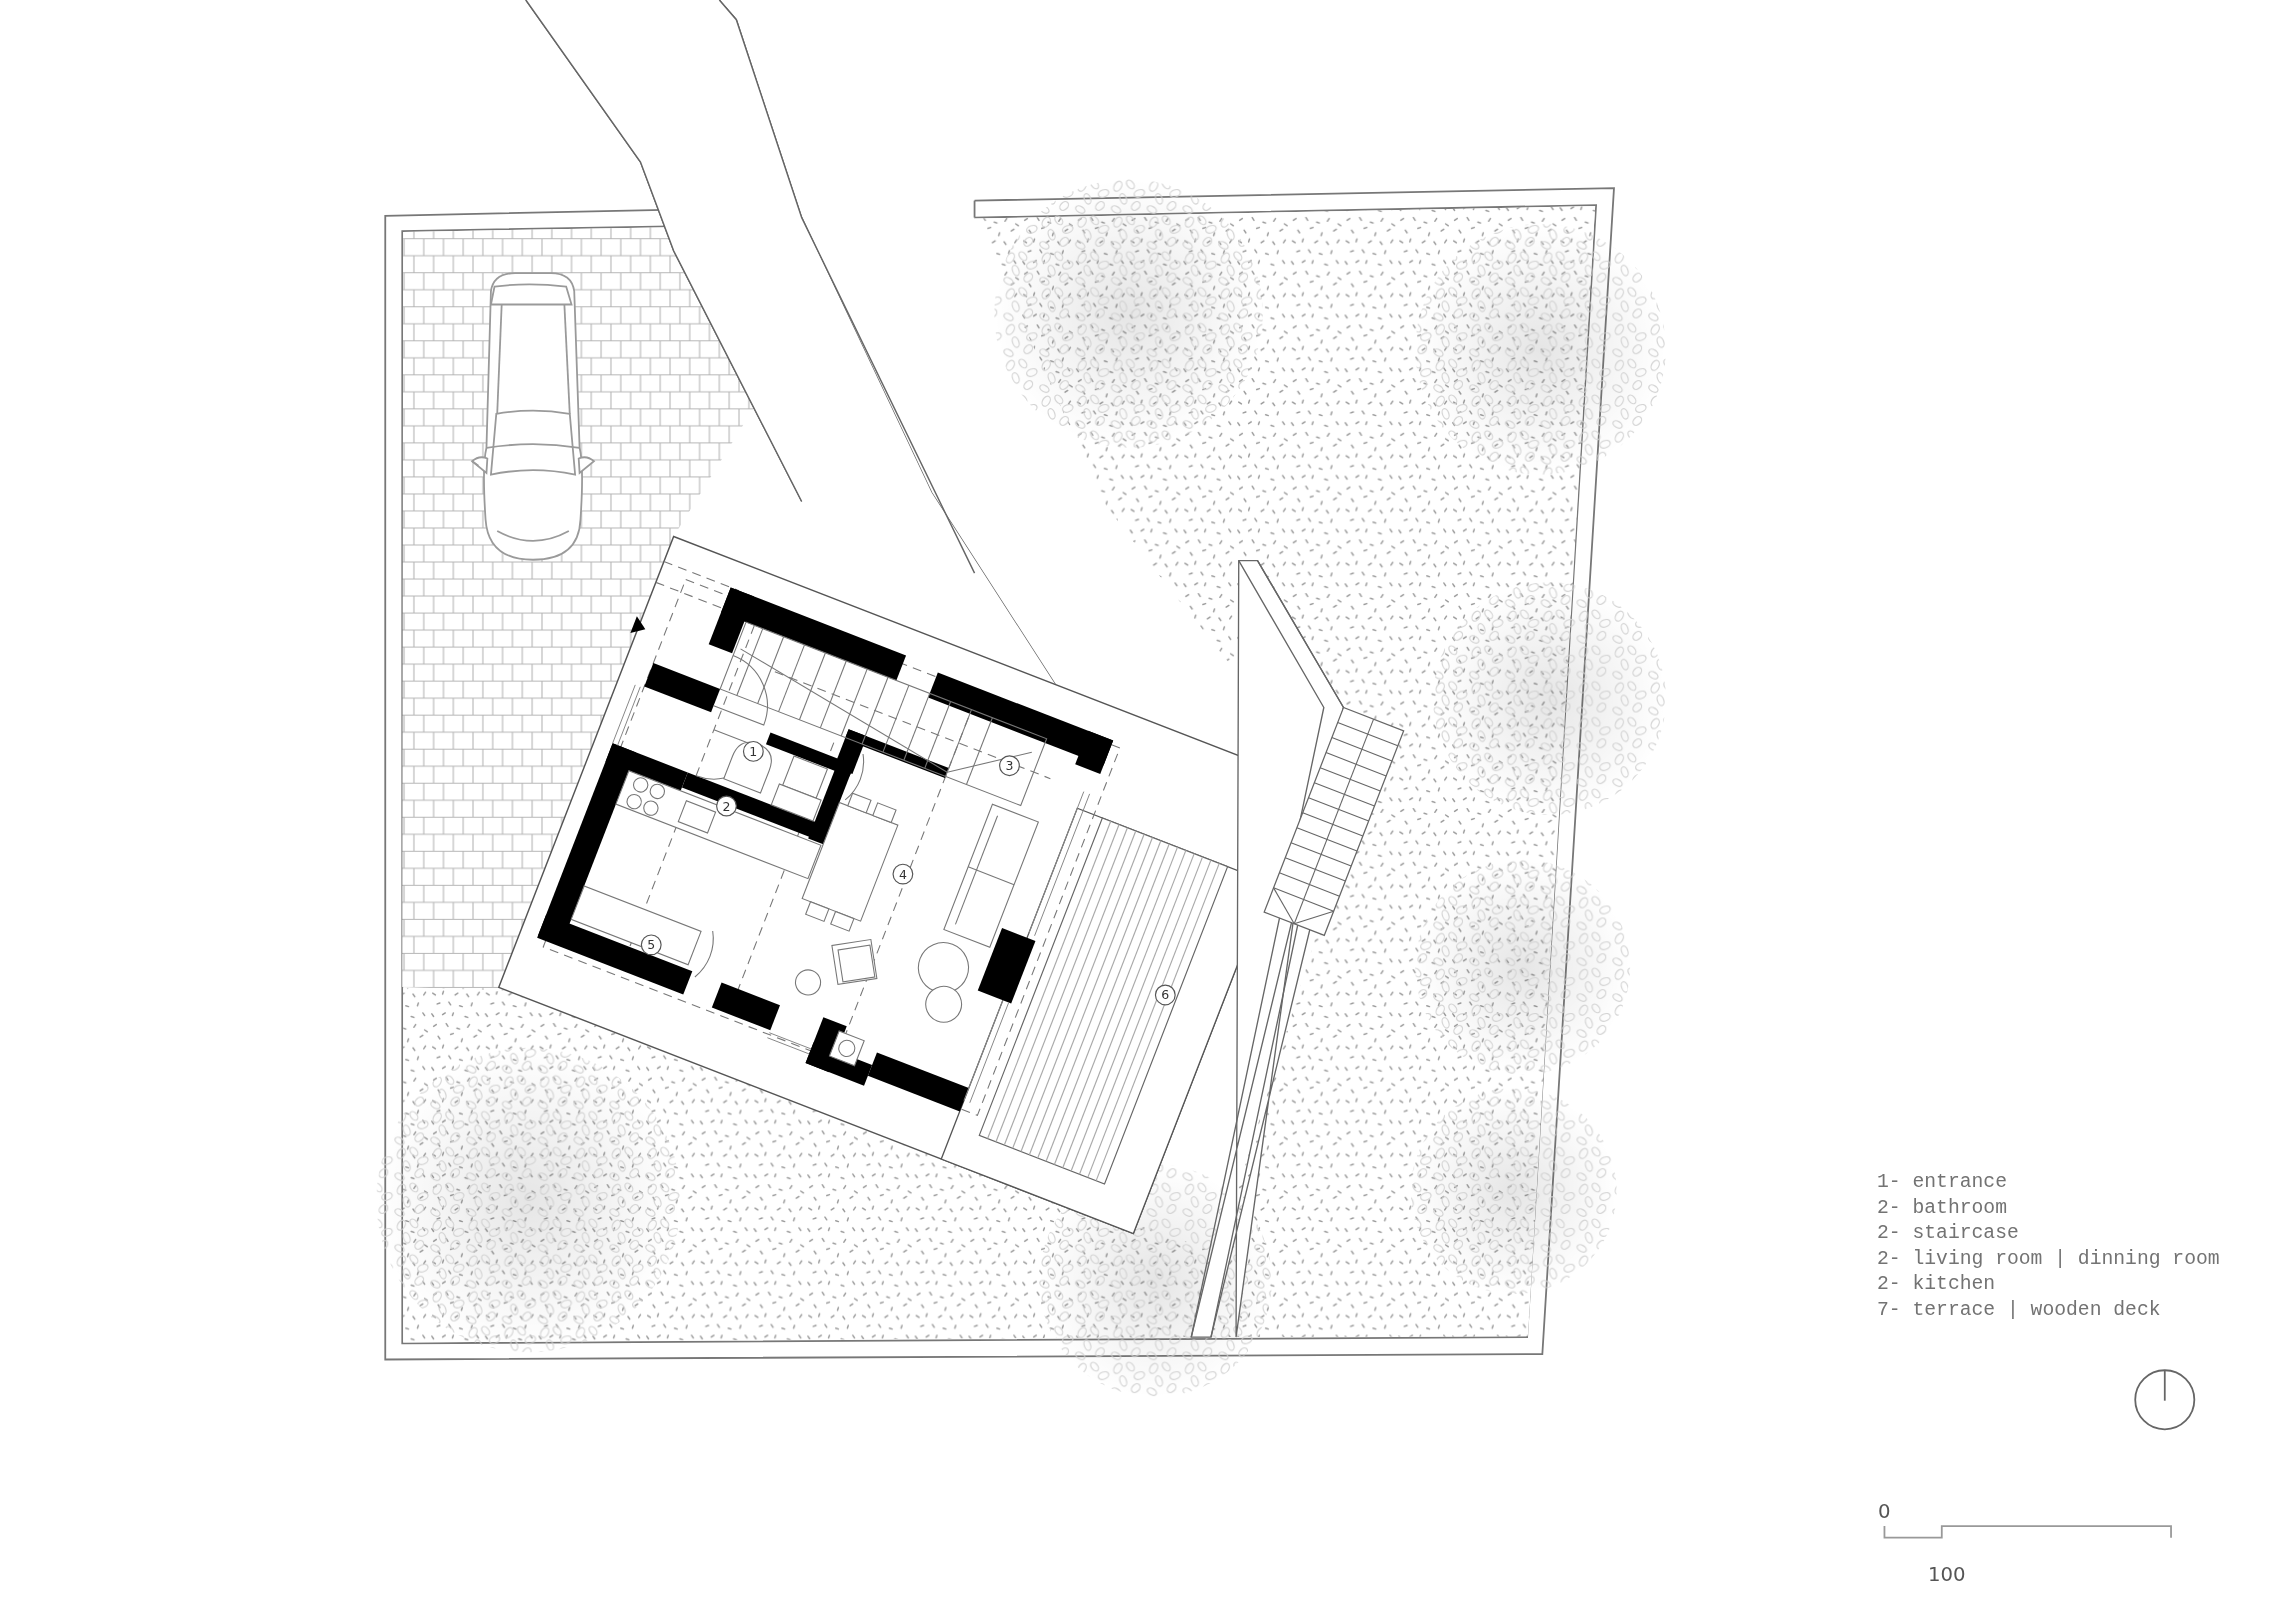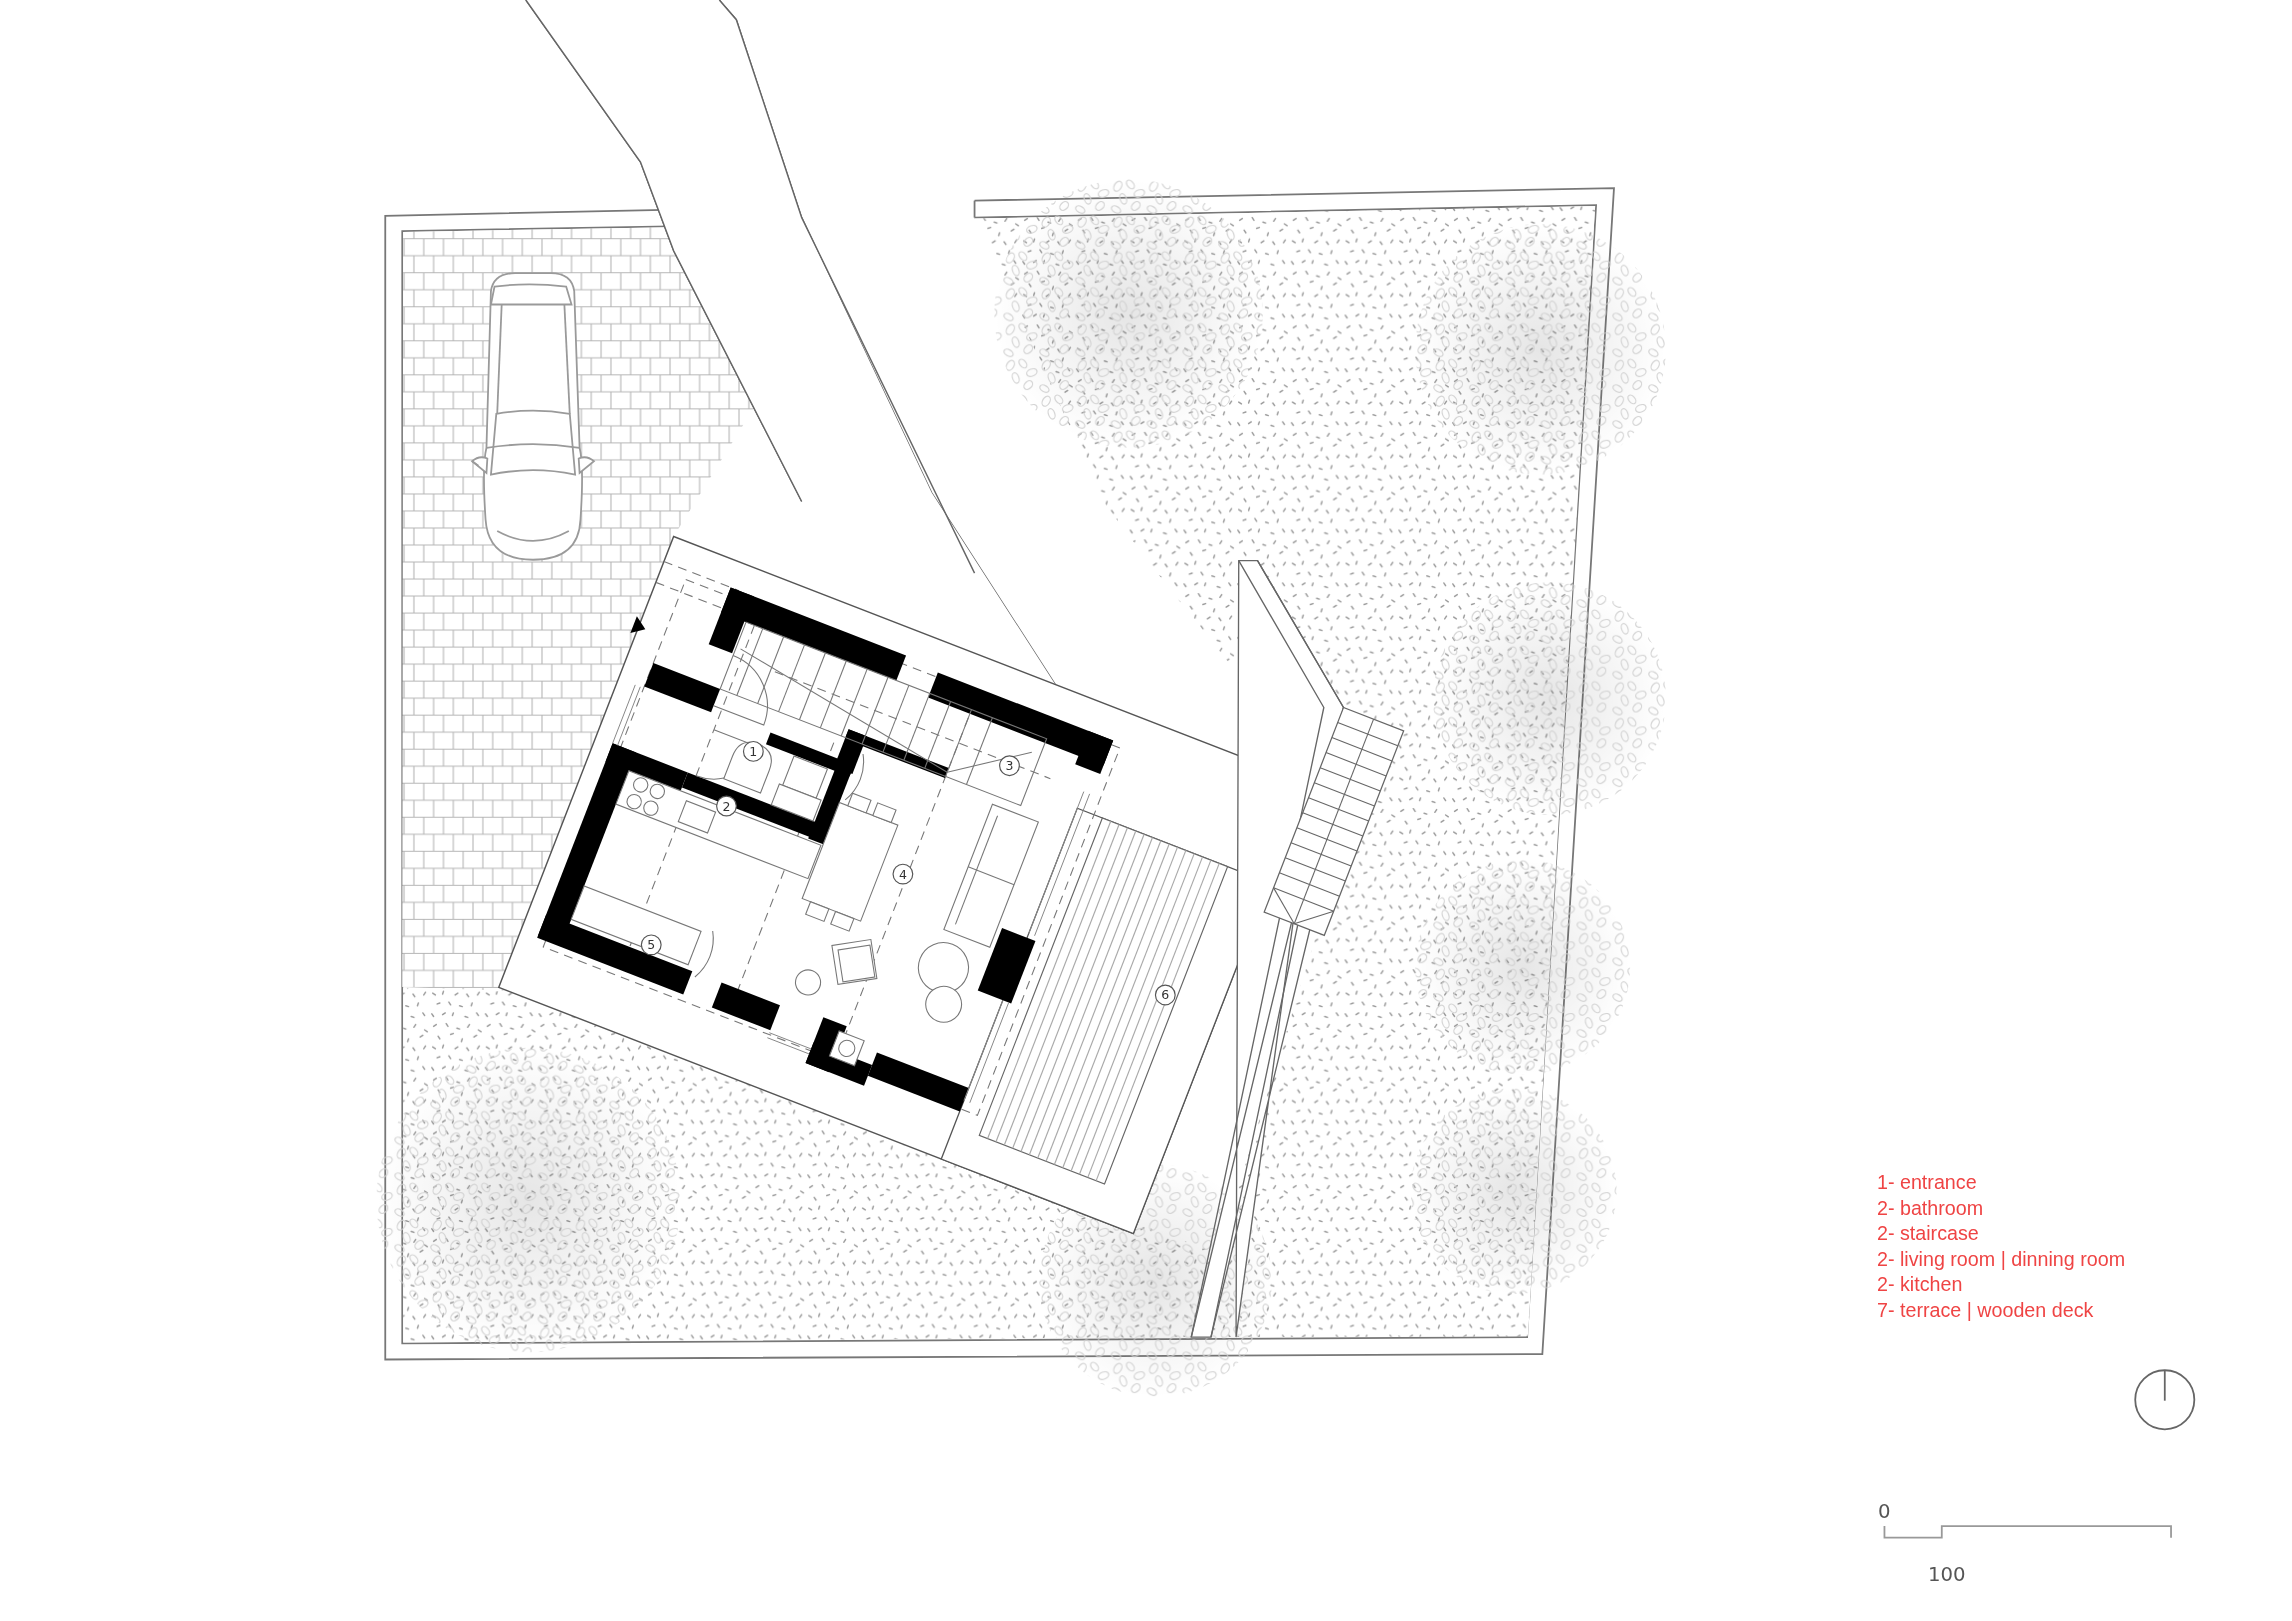--- a/index.html
+++ b/index.html
@@ -1,18 +1,18 @@
 <!DOCTYPE html>
 <html style="font-size:14.3px"><head>
 <meta charset="utf-8">
 <style>
   html, body { margin:0; padding:0; background:#ffffff; }
   body { width:2293px; height:1621px; position:relative; overflow:hidden; font-family:"DejaVu Sans", sans-serif; }
   #plan { position:absolute; left:0; top:0; }
-  .legend { position:absolute; left:1877px; top:1170px; font-family:Liberation Sans, sans-serif; font-size:19.7px; line-height:25.5px; color:#ef4444; }
+  .legend { position:absolute; left:1877px; top:1170px; font-family:Liberation Mono, monospace; font-size:19.7px; line-height:25.5px; color:#737373; }
   .legend-item { white-space:nowrap; }
   .scale-label { position:absolute; font-family:"DejaVu Sans", sans-serif; font-size:19.7px; color:#555555; }
 </style>
 </head>
 <body>
 
 <svg id="plan" width="2293" height="1621" viewBox="0 0 2560 1810" xmlns="http://www.w3.org/2000/svg">
   <defs>
 
     <pattern id="pavers" patternUnits="userSpaceOnUse" width="44" height="38">

